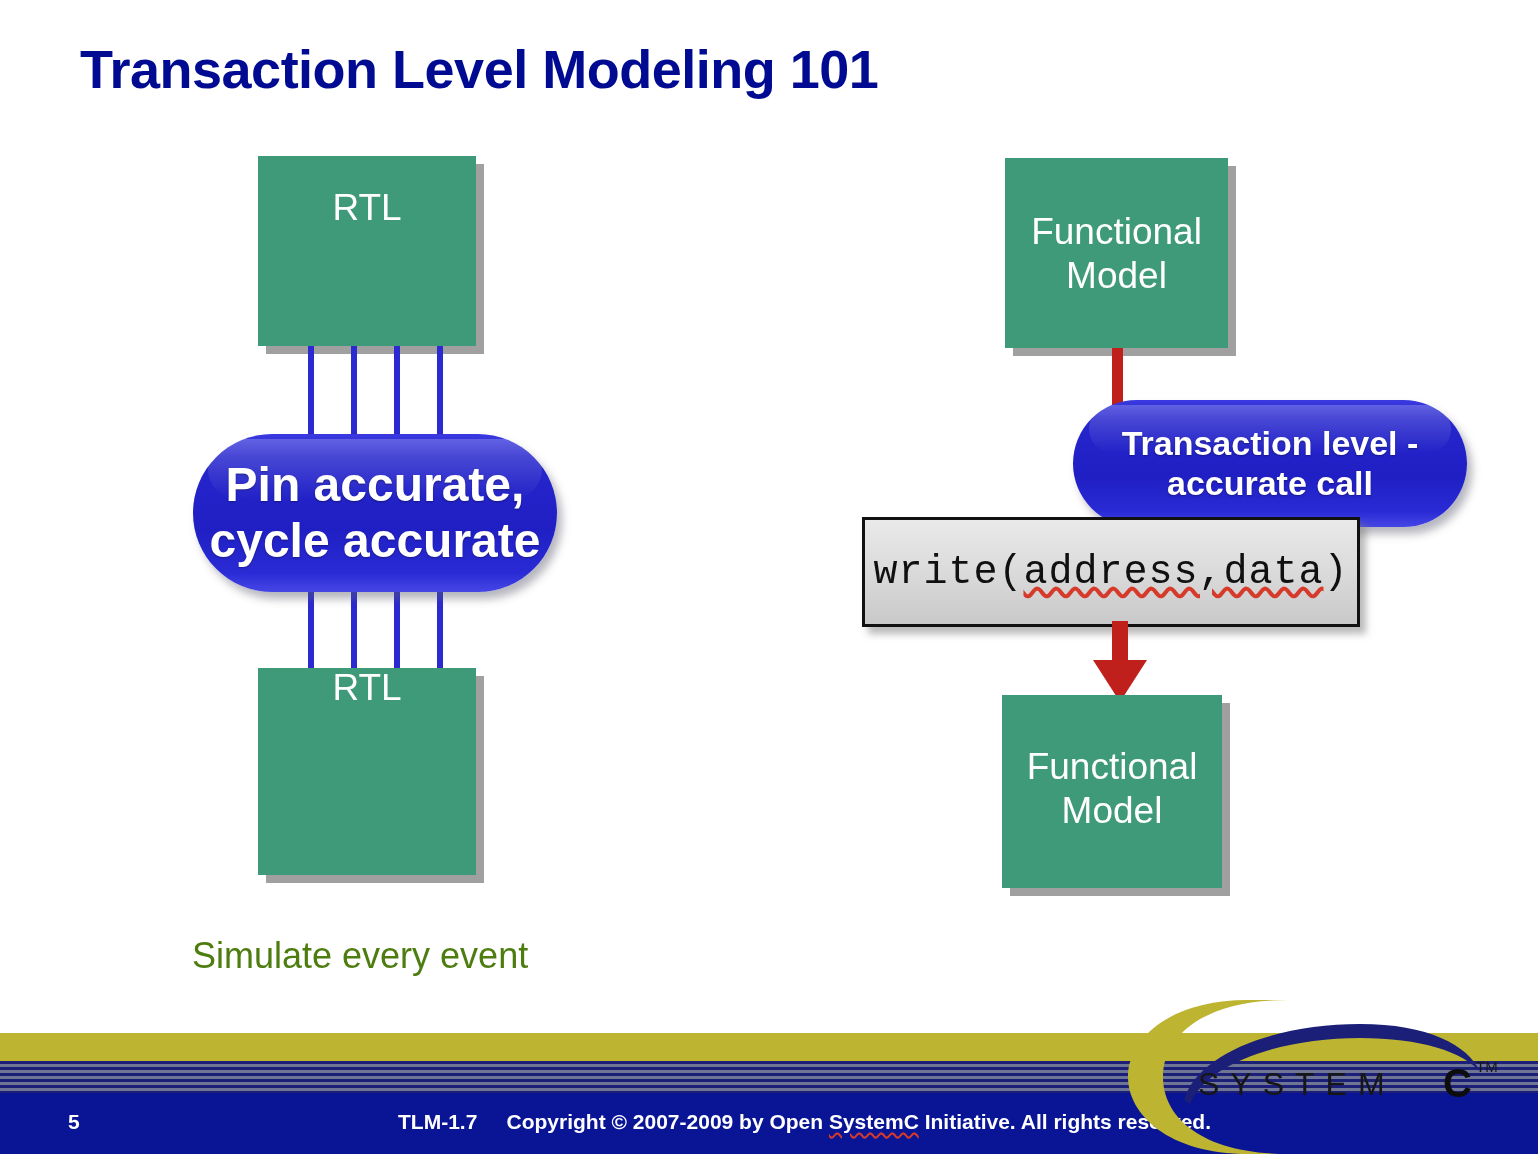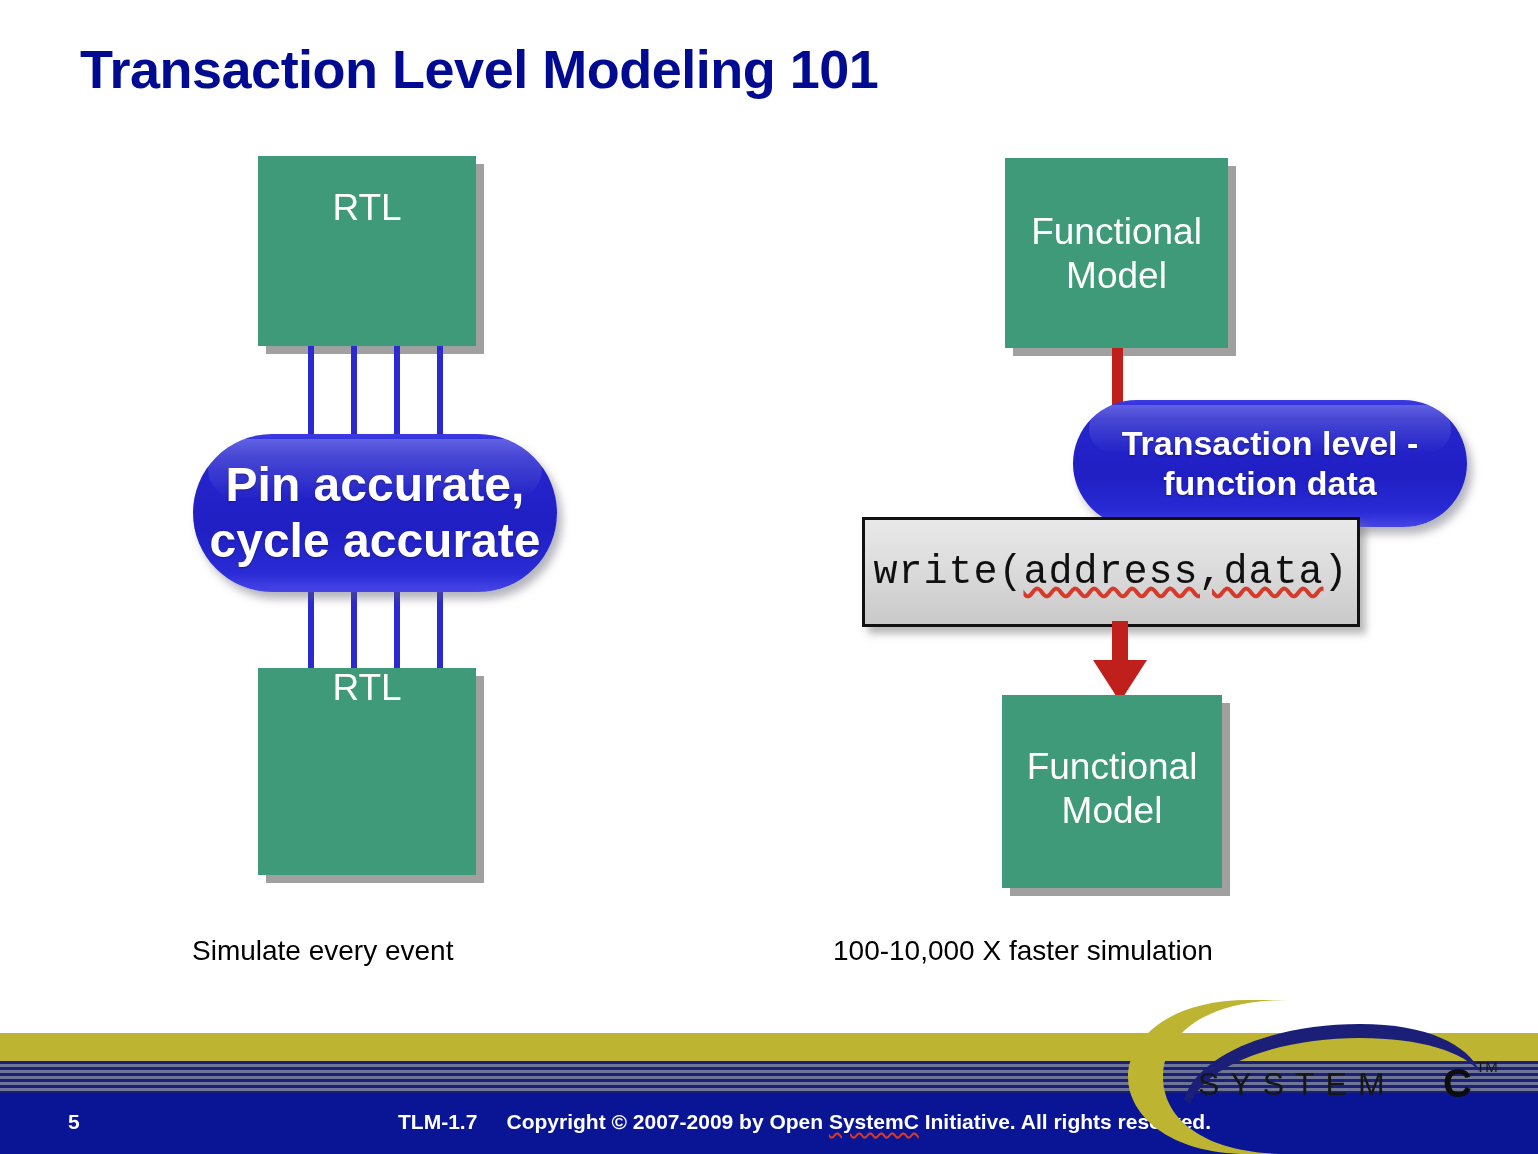--- a/index.html
+++ b/index.html
@@ -72,21 +72,21 @@
     font-family:"Liberation Mono","DejaVu Sans Mono",monospace;
     font-size:40px;color:#101010;letter-spacing:1px;white-space:pre;
   }
   .squig{
     position:relative;
     text-decoration:underline wavy #d63a2a;
     text-underline-offset:4px;
   }
 
   
-  .caption{position:absolute;font-size:28px;color:#000000;white-space:nowrap;}
+  .caption{position:absolute;font-size:36px;color:#4d7c0f;white-space:nowrap;}
   #cap-left{left:192px;top:935px;}
   #cap-right{left:833px;top:935px;}
 
   
   #band-yellow{position:absolute;left:0;top:1033px;width:1538px;height:28px;background:#bdb431;}
   #band-stripes{position:absolute;left:0;top:1061px;width:1538px;height:32px;
     background:repeating-linear-gradient(to bottom,
       #1b1f78 0px,#1b1f78 3px,
       #6f7594 3px,#6f7594 6px);}
   #band-navy{position:absolute;left:0;top:1093px;width:1538px;height:61px;background:#0a1596;}
@@ -137,39 +137,38 @@
       <span>Functional</span><br>
       <span>Model</span>
     </span>
   </div>
 
   <div class="rline" style="left:1112px;top:348px;height:58px;"></div>
 
   <div class="pill" id="pill-right">
     <span style="position:relative;z-index:2;">
       <span>Transaction level -</span><br>
-      <span>function data</span>
+      <span>accurate call</span>
     </span>
   </div>
 
   <div id="codebox">
     <span class="codetext"><span>write(</span><span class="squig">address,data</span><span>)</span></span>
   </div>
 
   <div class="arrowshaft" style="left:1112px;top:621px;height:49px;"></div>
   <div class="arrowhead" style="left:1093px;top:660px;"></div>
 
   <div class="gbox" id="fm-bottom">
     <span class="gl">
       <span>Functional</span><br>
       <span>Model</span>
     </span>
   </div>
 
-  <div class="caption" id="cap-right">100-10,000 X faster simulation</div>
 
   <div id="band-yellow"></div>
   <div id="band-stripes"></div>
   <div id="band-navy"></div>
 
   <div id="pagenum">5</div>
 
   <div id="footer-text">
     <span>TLM-1.7</span><span>&nbsp;&nbsp;&nbsp;&nbsp;&nbsp;</span><span>Copyright © 2007-2009 by  Open </span><span class="sq">SystemC</span><span> Initiative. All rights reserved.</span>
   </div>

